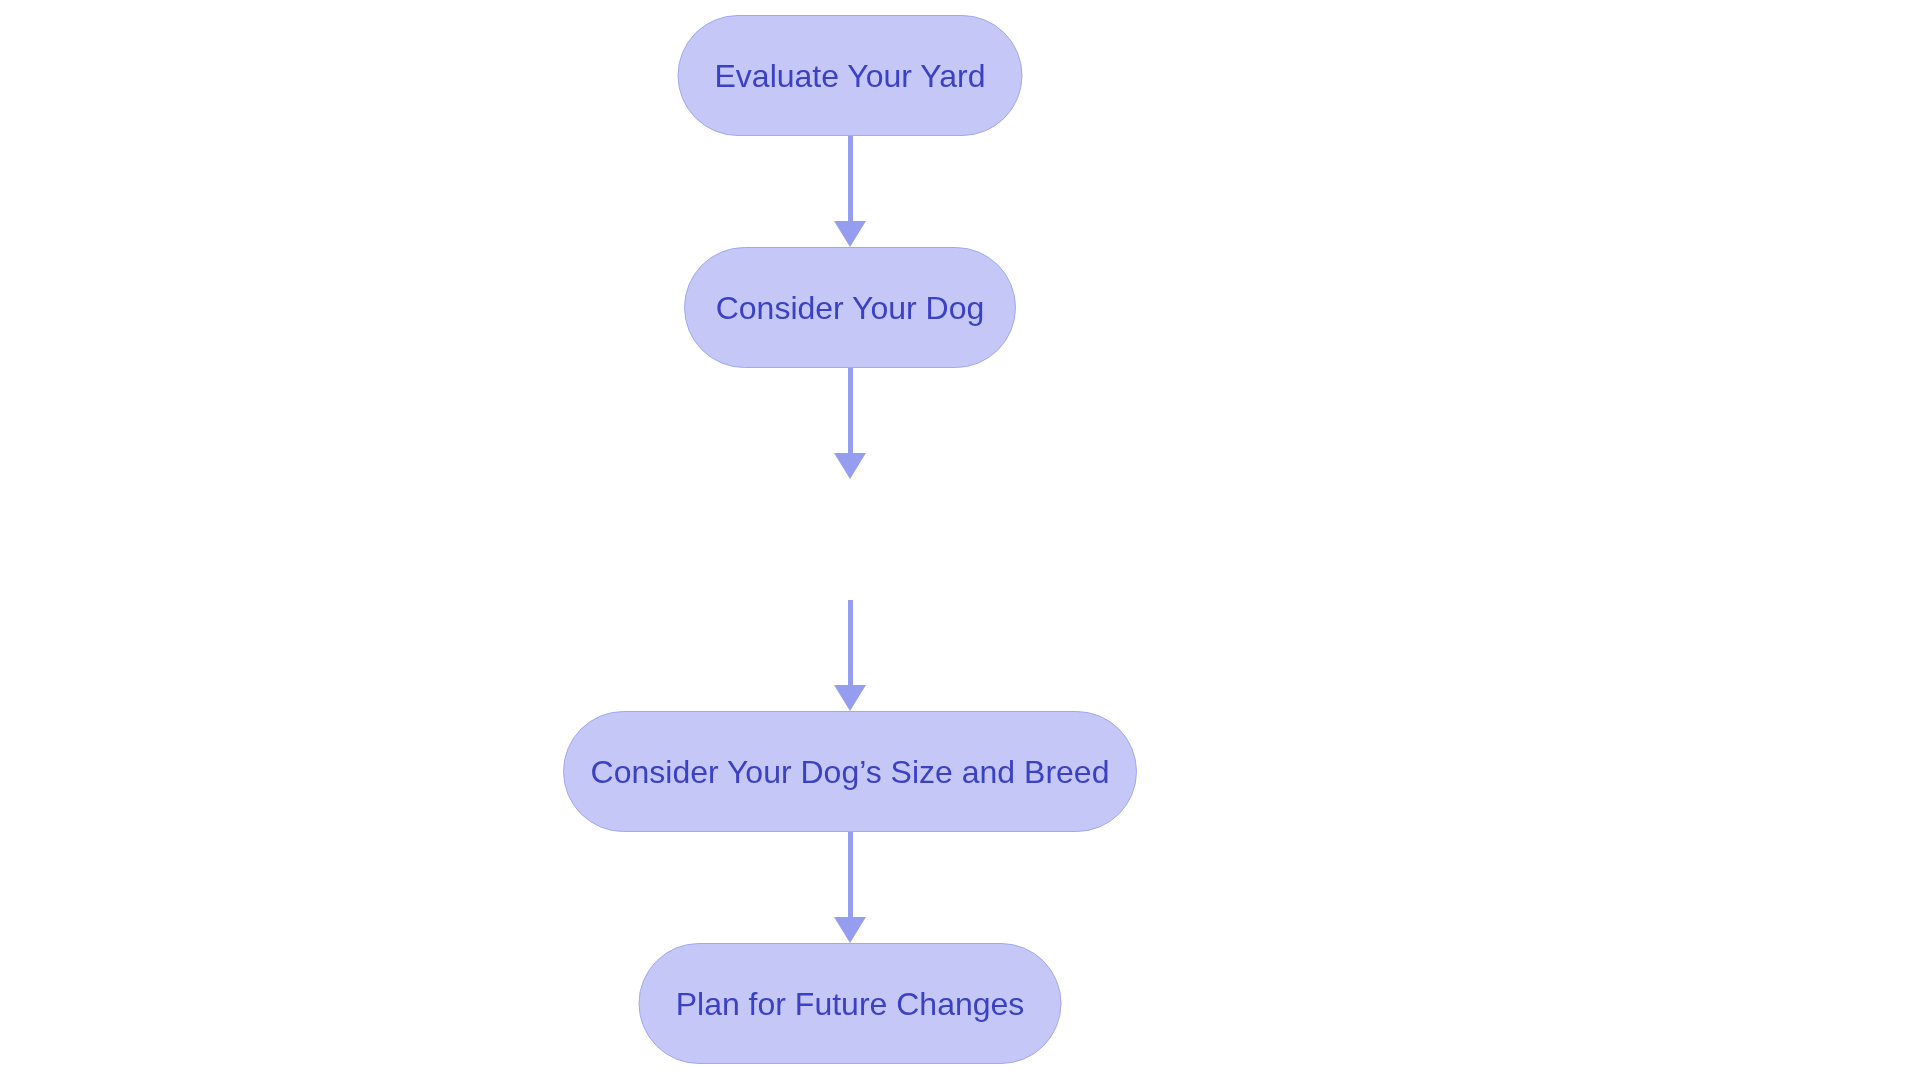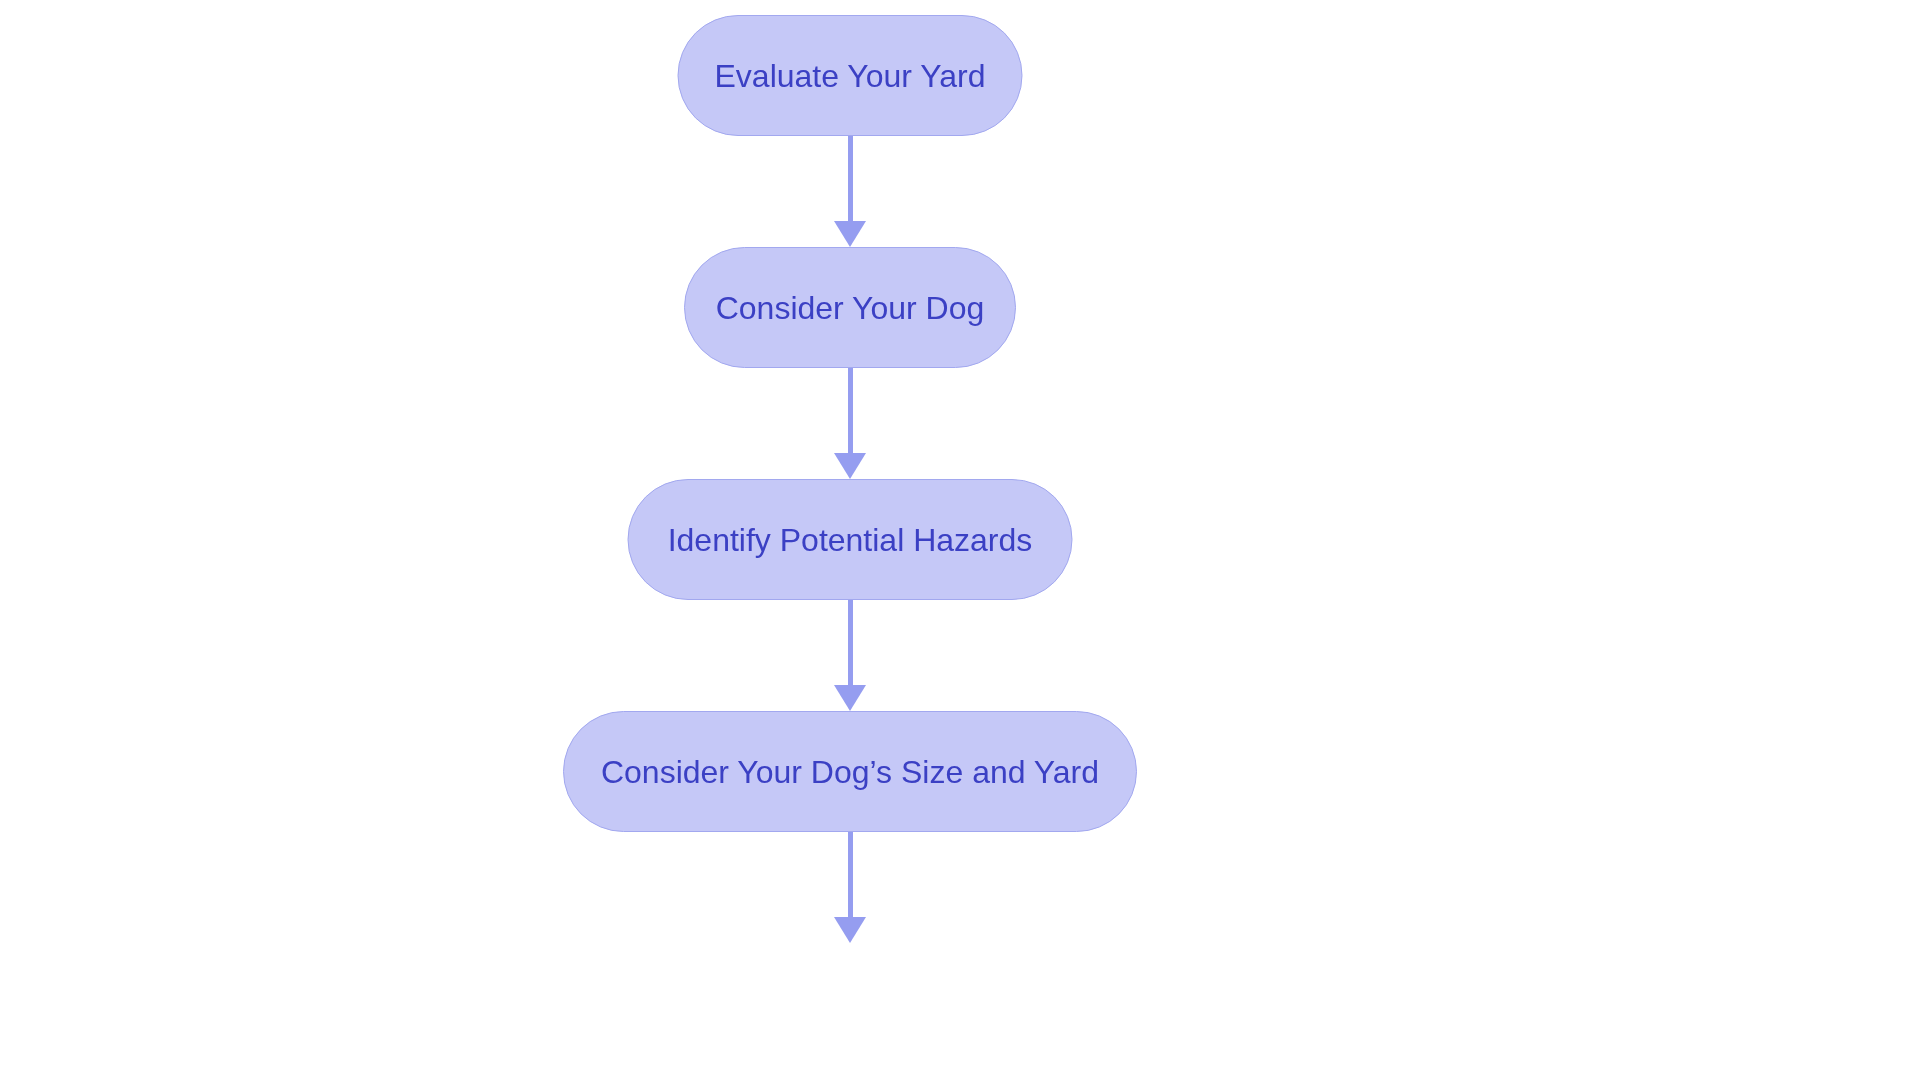--- a/index.html
+++ b/index.html
@@ -76,28 +76,28 @@
     <div class="arrow-head"></div>
   </div>
 
   <div class="flow-node n2">Consider Your Dog</div>
 
   <div class="connector c2">
     <div class="arrow-line"></div>
     <div class="arrow-head"></div>
   </div>
 
-  <div class="flow-node n3">Identify Potential Hazards</div>
 
   <div class="connector c3">
     <div class="arrow-line"></div>
     <div class="arrow-head"></div>
   </div>
 
-  <div class="flow-node n4">Consider Your Dog’s Size and Yard</div>
+  <div class="flow-node n4">Consider Your Dog’s Size and Breed</div>
 
   <div class="connector c4">
     <div class="arrow-line"></div>
     <div class="arrow-head"></div>
   </div>
 
+  <div class="flow-node n5">Plan for Future Changes</div>
 
 </div>
 
 </body></html>

